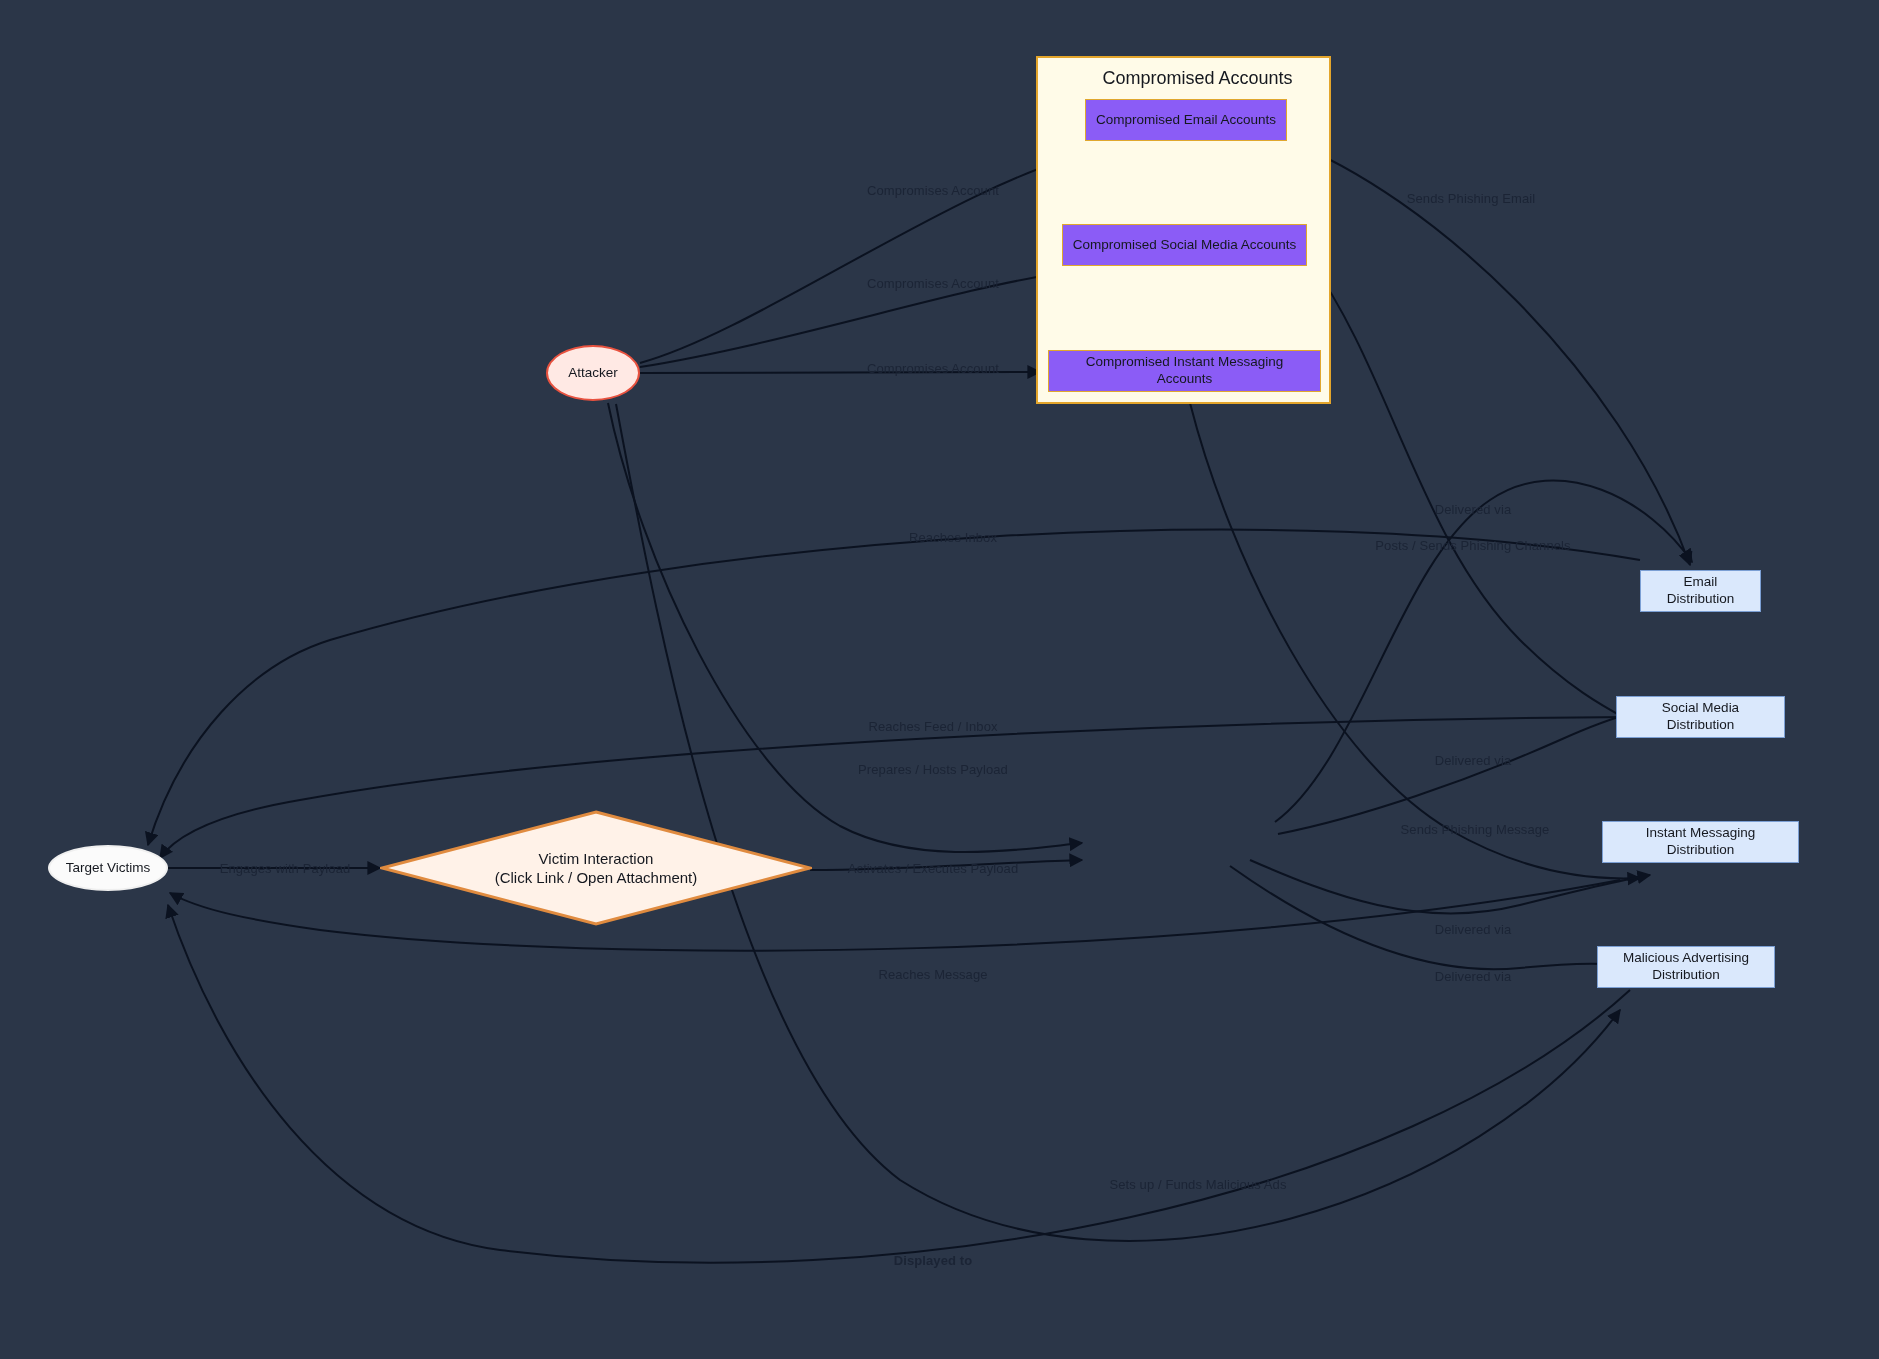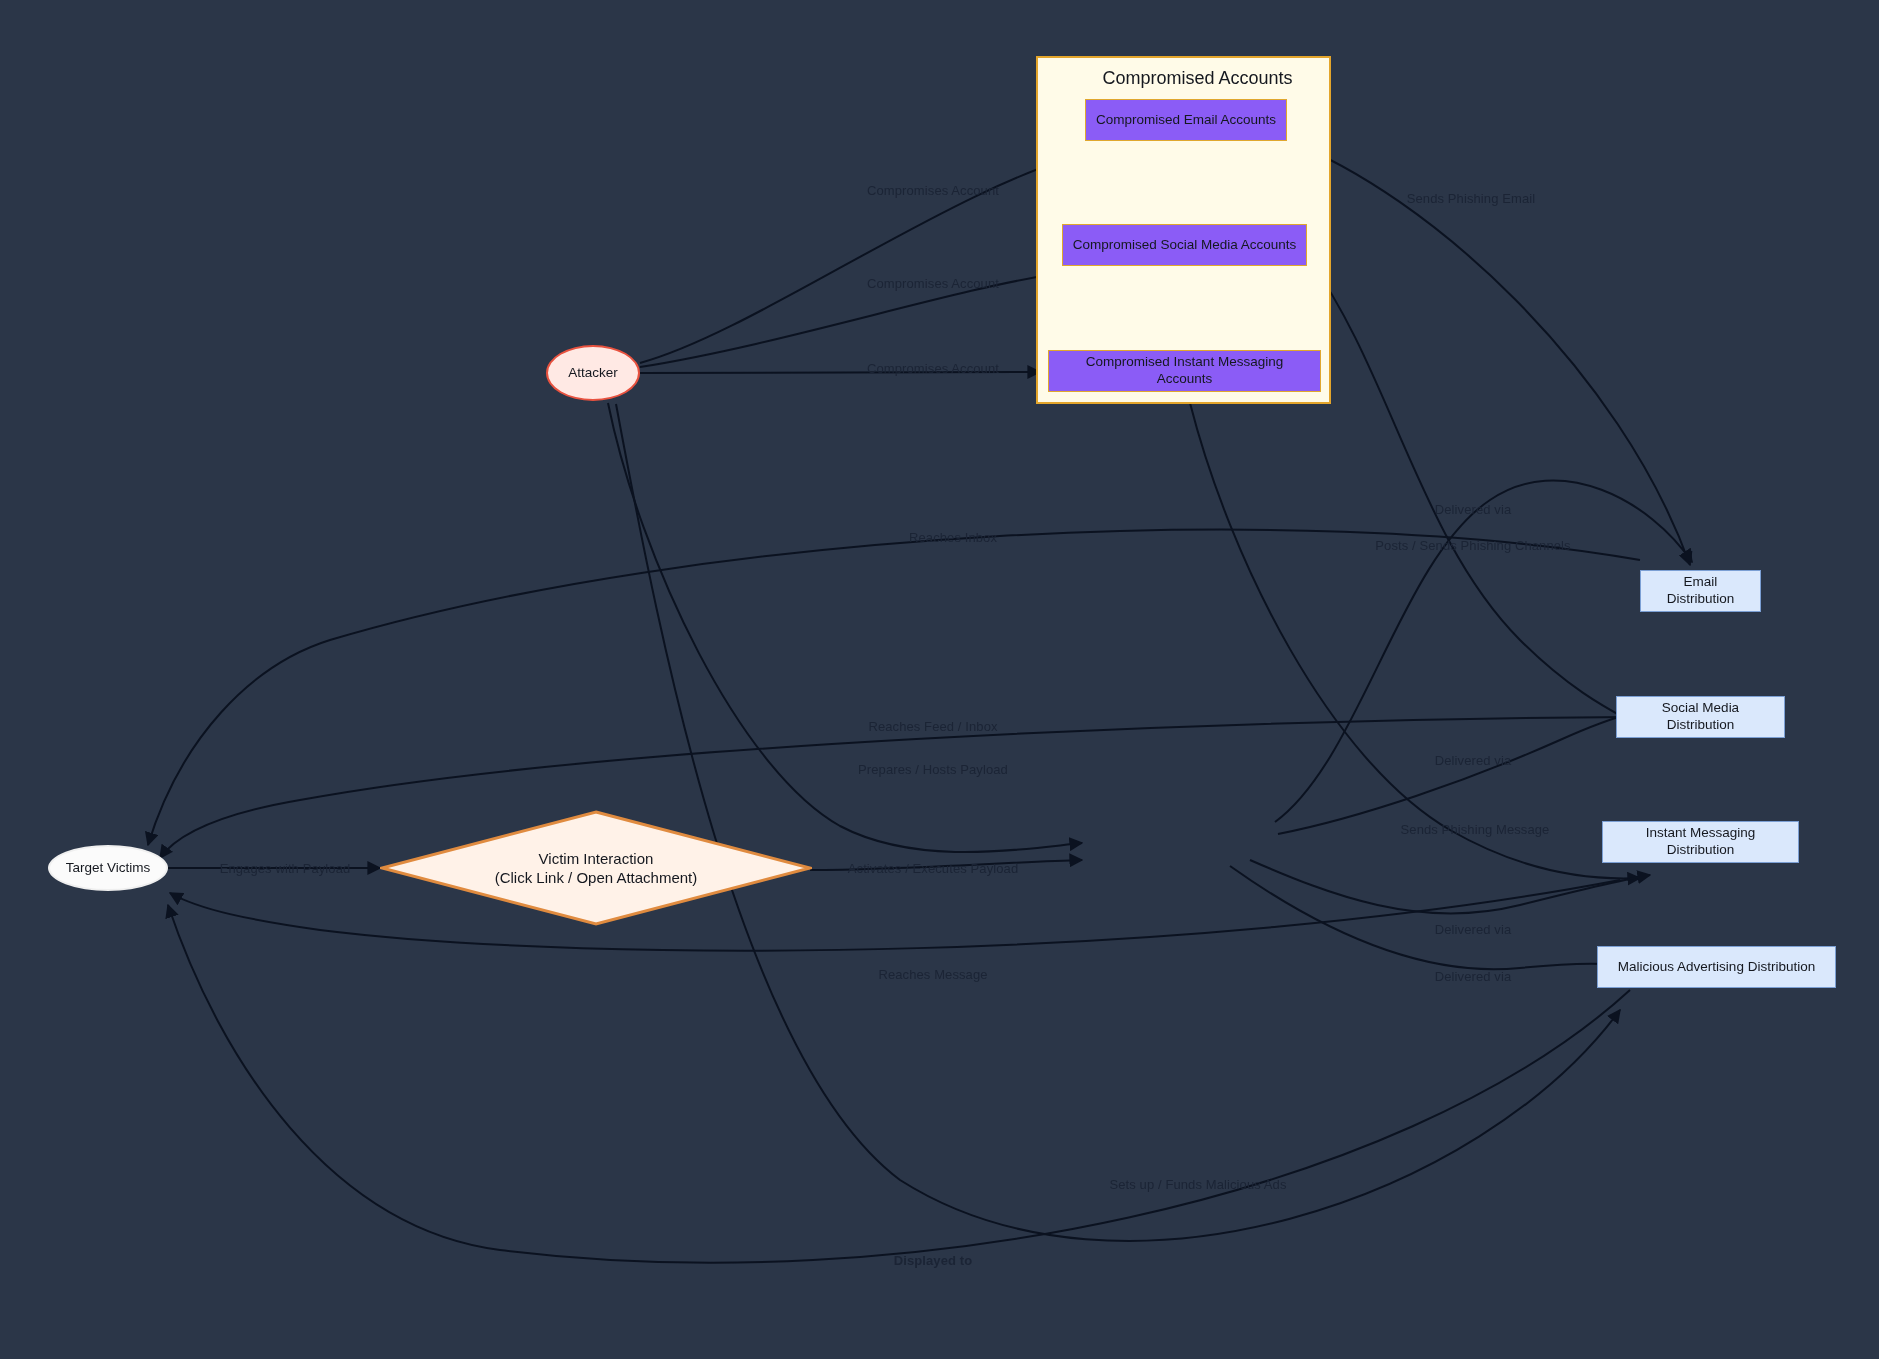--- a/index.html
+++ b/index.html
@@ -222,21 +222,21 @@
 
   <div class="node node-rect-blue" style="left:1640px; top:570px; width:121px; height:42px;">
     <span>Email Distribution</span>
   </div>
   <div class="node node-rect-blue" style="left:1616px; top:696px; width:169px; height:42px;">
     <span>Social Media Distribution</span>
   </div>
   <div class="node node-rect-blue" style="left:1602px; top:821px; width:197px; height:42px;">
     <span>Instant Messaging Distribution</span>
   </div>
-  <div class="node node-rect-blue" style="left:1597px; top:946px; width:239px; height:42px;">
+  <div class="node node-rect-blue" style="left:1597px; top:946px; width:178px; height:42px;">
     <span>Malicious Advertising Distribution</span>
   </div>
 
   <div class="node node-ellipse" id="node-attacker" style="left:546px; top:345px; width:94px; height:56px;">
     <span>Attacker</span>
   </div>
 
   <div class="node node-ellipse" id="node-victims" style="left:48px; top:845px; width:120px; height:46px;">
     <span>Target Victims</span>
   </div>

